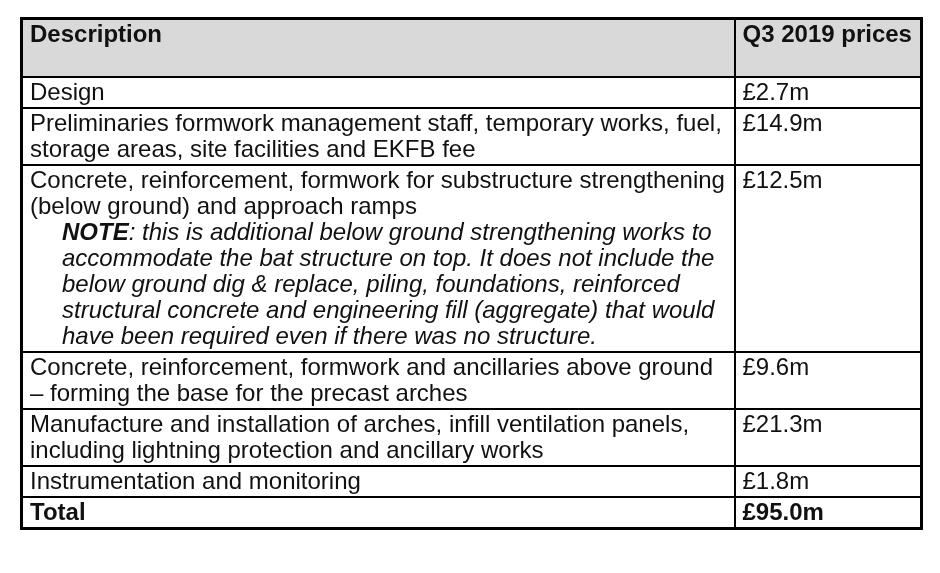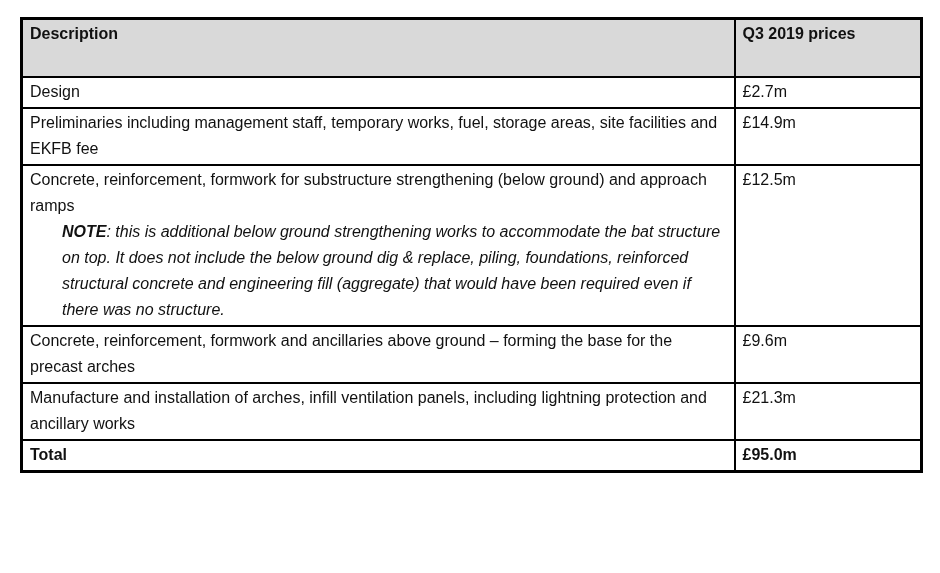--- a/index.html
+++ b/index.html
@@ -28,21 +28,21 @@
     table-layout:fixed;
     width:900px;
     border:3px solid var(--border-color);
   }
   col.col-desc{width:713px;}
   col.col-price{width:187px;}
   td,th{
     border:2px solid var(--border-color);
     vertical-align:top;
     text-align:left;
-    font-size:16px;
+    font-size:24px;
     line-height:26px;
     padding:1px 8px 2px 7px;
     font-weight:normal;
     word-wrap:break-word;
   }
   tr.header-row th{
     background:var(--header-bg);
     font-weight:bold;
     height:58px;
   }
@@ -72,21 +72,21 @@
         <th>Description</th>
         <th>Q3 2019 prices</th>
       </tr>
 
       <tr>
         <td>Design</td>
         <td>£2.7m</td>
       </tr>
 
       <tr>
-        <td>Preliminaries including management staff, temporary works, fuel, storage areas, site facilities and EKFB fee</td>
+        <td>Preliminaries formwork management staff, temporary works, fuel, storage areas, site facilities and EKFB fee</td>
         <td>£14.9m</td>
       </tr>
 
       <tr>
         <td>
           <span>Concrete, reinforcement, formwork for substructure strengthening (below ground) and approach ramps</span>
           <div class="note"><span class="note-label">NOTE</span><span>: this is additional below ground strengthening works to accommodate the bat structure on top. It does not include the below ground dig &amp; replace, piling, foundations, reinforced structural concrete and engineering fill (aggregate) that would have been required even if there was no structure.</span></div>
         </td>
         <td>£12.5m</td>
       </tr>
@@ -95,20 +95,24 @@
         <td>Concrete, reinforcement, formwork and ancillaries above ground – forming the base for the precast arches</td>
         <td>£9.6m</td>
       </tr>
 
 
       <tr>
         <td>Manufacture and installation of arches, infill ventilation panels, including lightning protection and ancillary works</td>
         <td>£21.3m</td>
       </tr>
 
+      <tr>
+        <td>Instrumentation and monitoring</td>
+        <td>£1.8m</td>
+      </tr>
 
       <tr class="total-row">
         <td>Total</td>
         <td>£95.0m</td>
       </tr>
     </tbody>
   </table>
 </div>
 
 </body></html>

